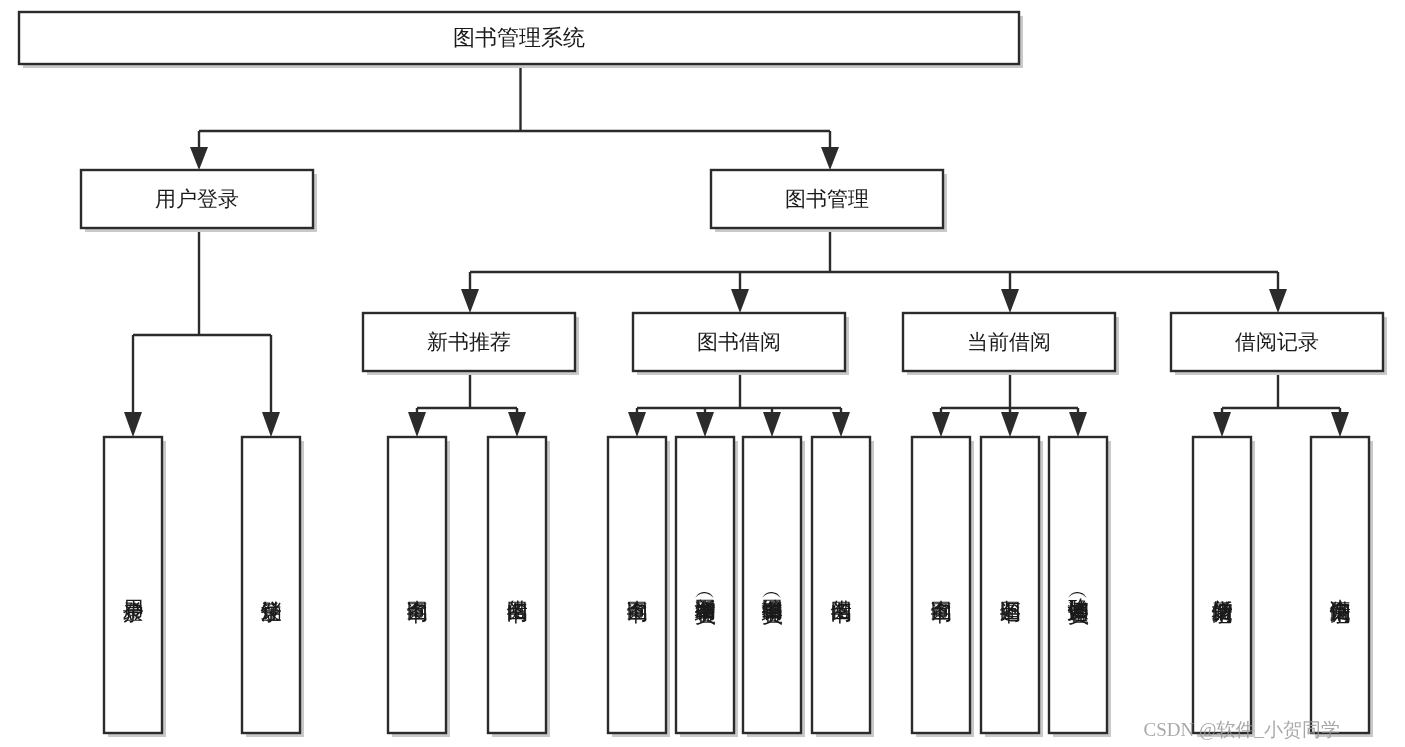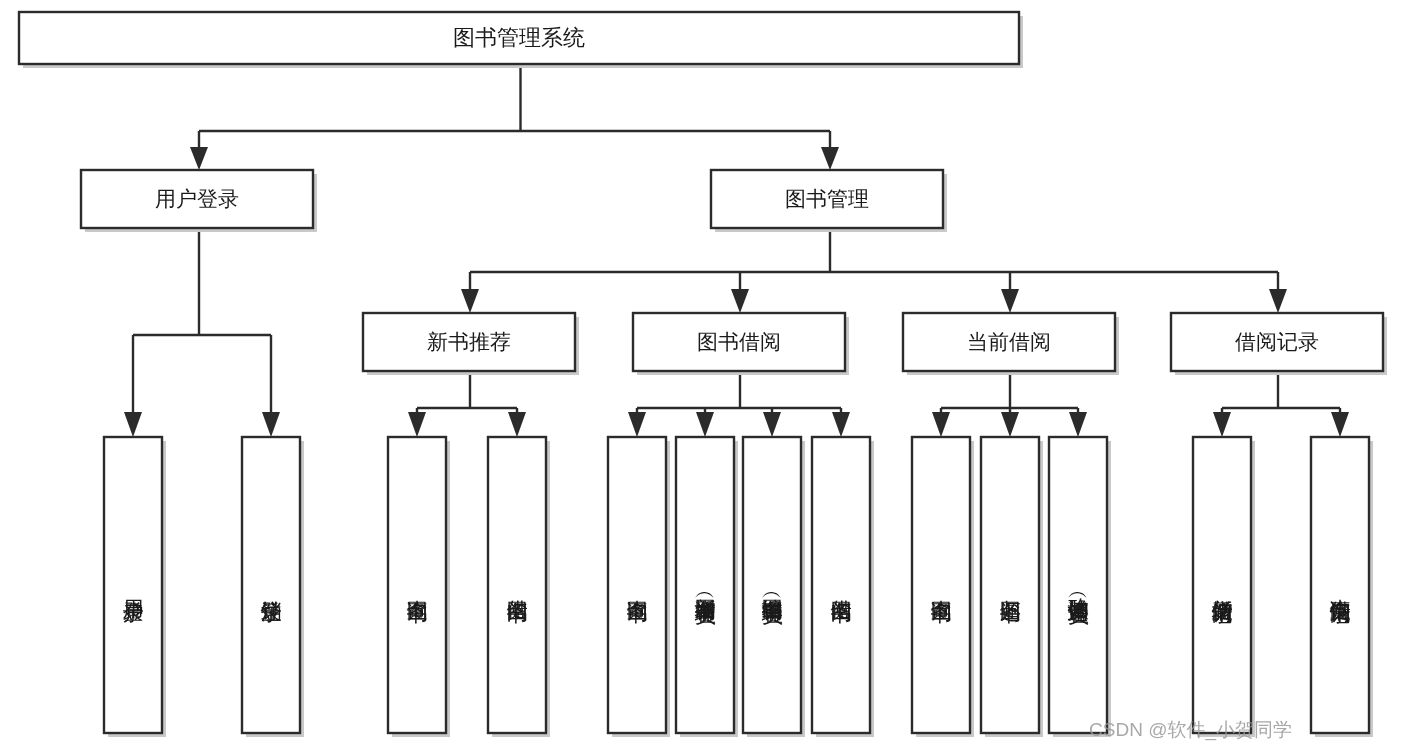--- a/index.html
+++ b/index.html
@@ -11,20 +11,21 @@
     width: 1405px;
     height: 747px;
     font-family: "DejaVu Sans", "Liberation Sans", sans-serif;
     overflow: hidden;
     position: relative;
   }
   #diagram-root {
     position: relative;
     width: 1300px;
     height: 747px;
+    padding-left: 48px;
   }
   svg.canvas {
     position: absolute;
     left: 0;
     top: 0;
     width: 1405px;
     height: 747px;
   }
   .node-box {
     fill: #ffffff;
@@ -71,21 +72,21 @@
     line-height: 1.16;
     color: #1a1a1a;
     letter-spacing: 1px;
     white-space: nowrap;
     pointer-events: none;
   }
   #watermark {
     position: absolute;
     right: 8px;
     bottom: 4px;
-    font-family: Liberation Sans, sans-serif;
+    font-family: Liberation Serif, serif;
     font-size: 19px;
     color: #9a9a9a;
     white-space: nowrap;
     opacity: 0.85;
   }
 </style>
 </head>
 <body>
 
 <div id="diagram-root">

